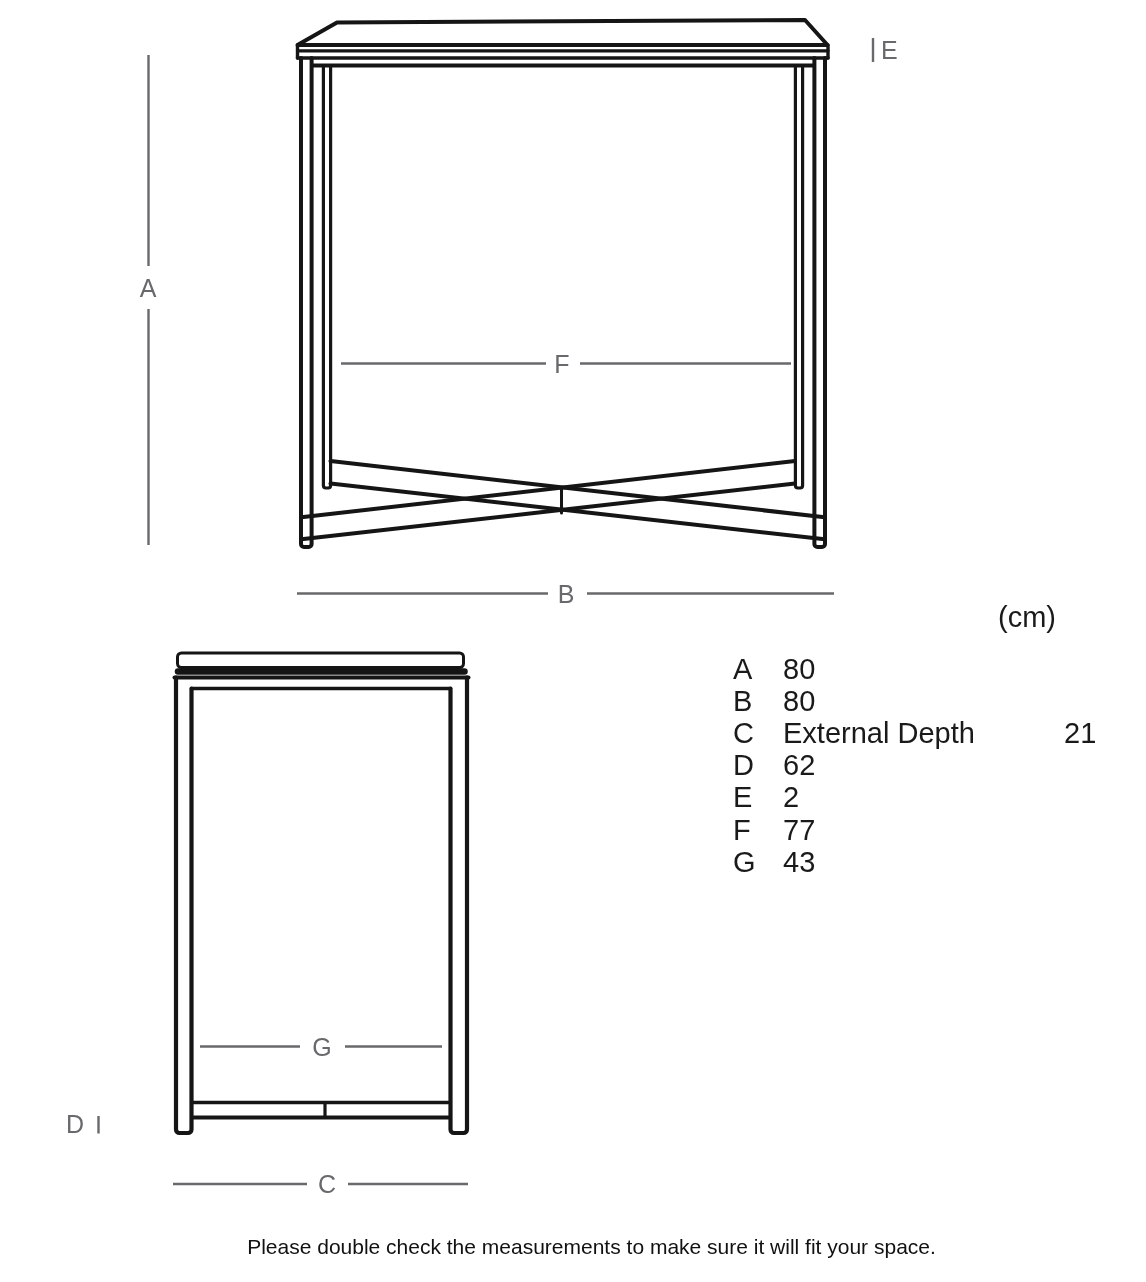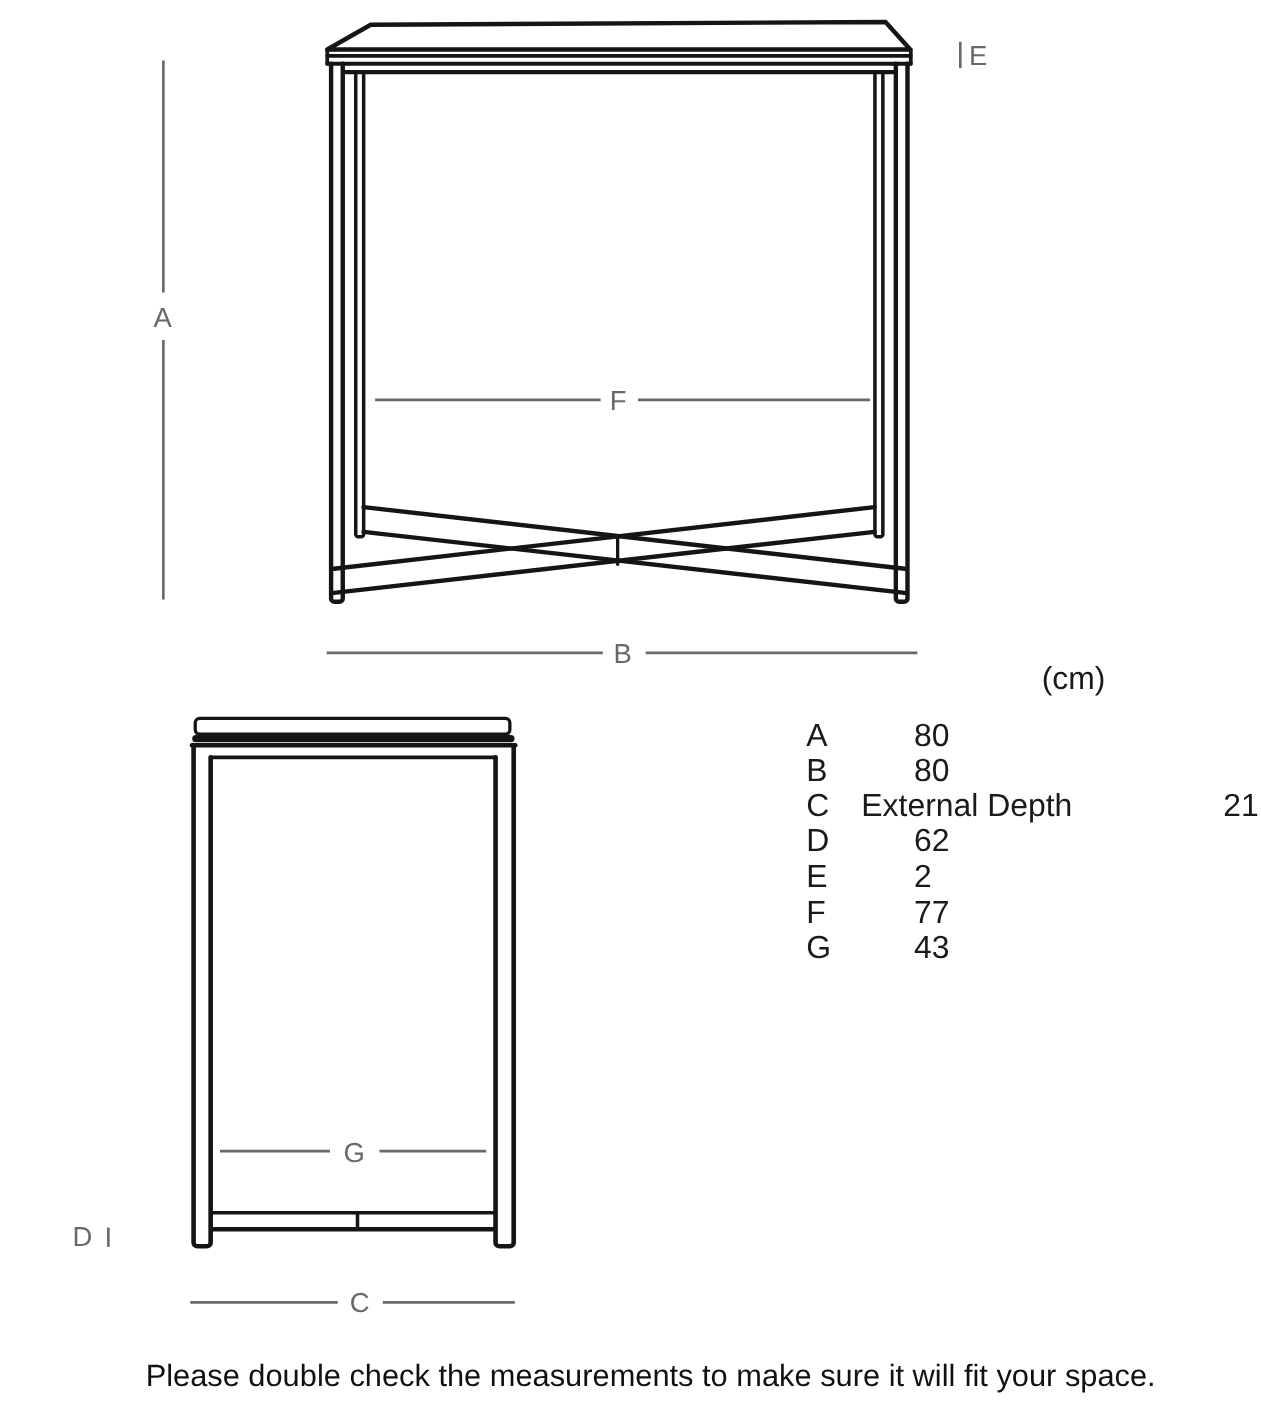--- a/index.html
+++ b/index.html
@@ -13,30 +13,30 @@
   svg.art{position:absolute;left:0;top:0;}
   svg.art .blk{stroke:#151515;fill:none;stroke-linecap:round;stroke-linejoin:round;}
   svg.art .dim{stroke:#68696c;fill:none;stroke-width:2.4;stroke-linecap:butt;}
   svg.art text.dimlbl{
     font-family:"Liberation Sans", sans-serif;
     font-size:25px;fill:#68696c;text-anchor:middle;
   }
   svg.art text.dimlbl.start{text-anchor:start;}
   .legend-unit{
     position:absolute;left:947px;top:601px;width:160px;height:32px;
-    text-align:left;font-size:29px;color:#1a1a1a;line-height:32px;
+    text-align:center;font-size:29px;color:#1a1a1a;line-height:32px;
   }
   .legend-rows{position:absolute;left:733px;top:653px;color:#1a1a1a;}
   .legend-row{display:flex;height:32.2px;align-items:center;font-size:29px;}
   .col-letter{width:50px;}
   .col-name{width:281px;}
-  .col-value{width:60px;margin-left:48px;}
+  .col-value{width:60px;}
   .footer-note{
     position:absolute;left:37px;right:0;top:1235px;
-    text-align:center;font-size:28px;color:#111111;
+    text-align:center;font-size:21px;color:#111111;
   }
 </style>
 </head>
 <body>
 
 <div class="canvas">
 
   <svg class="art" width="1146" height="1282" viewBox="0 0 1146 1282">
 
     <g>

